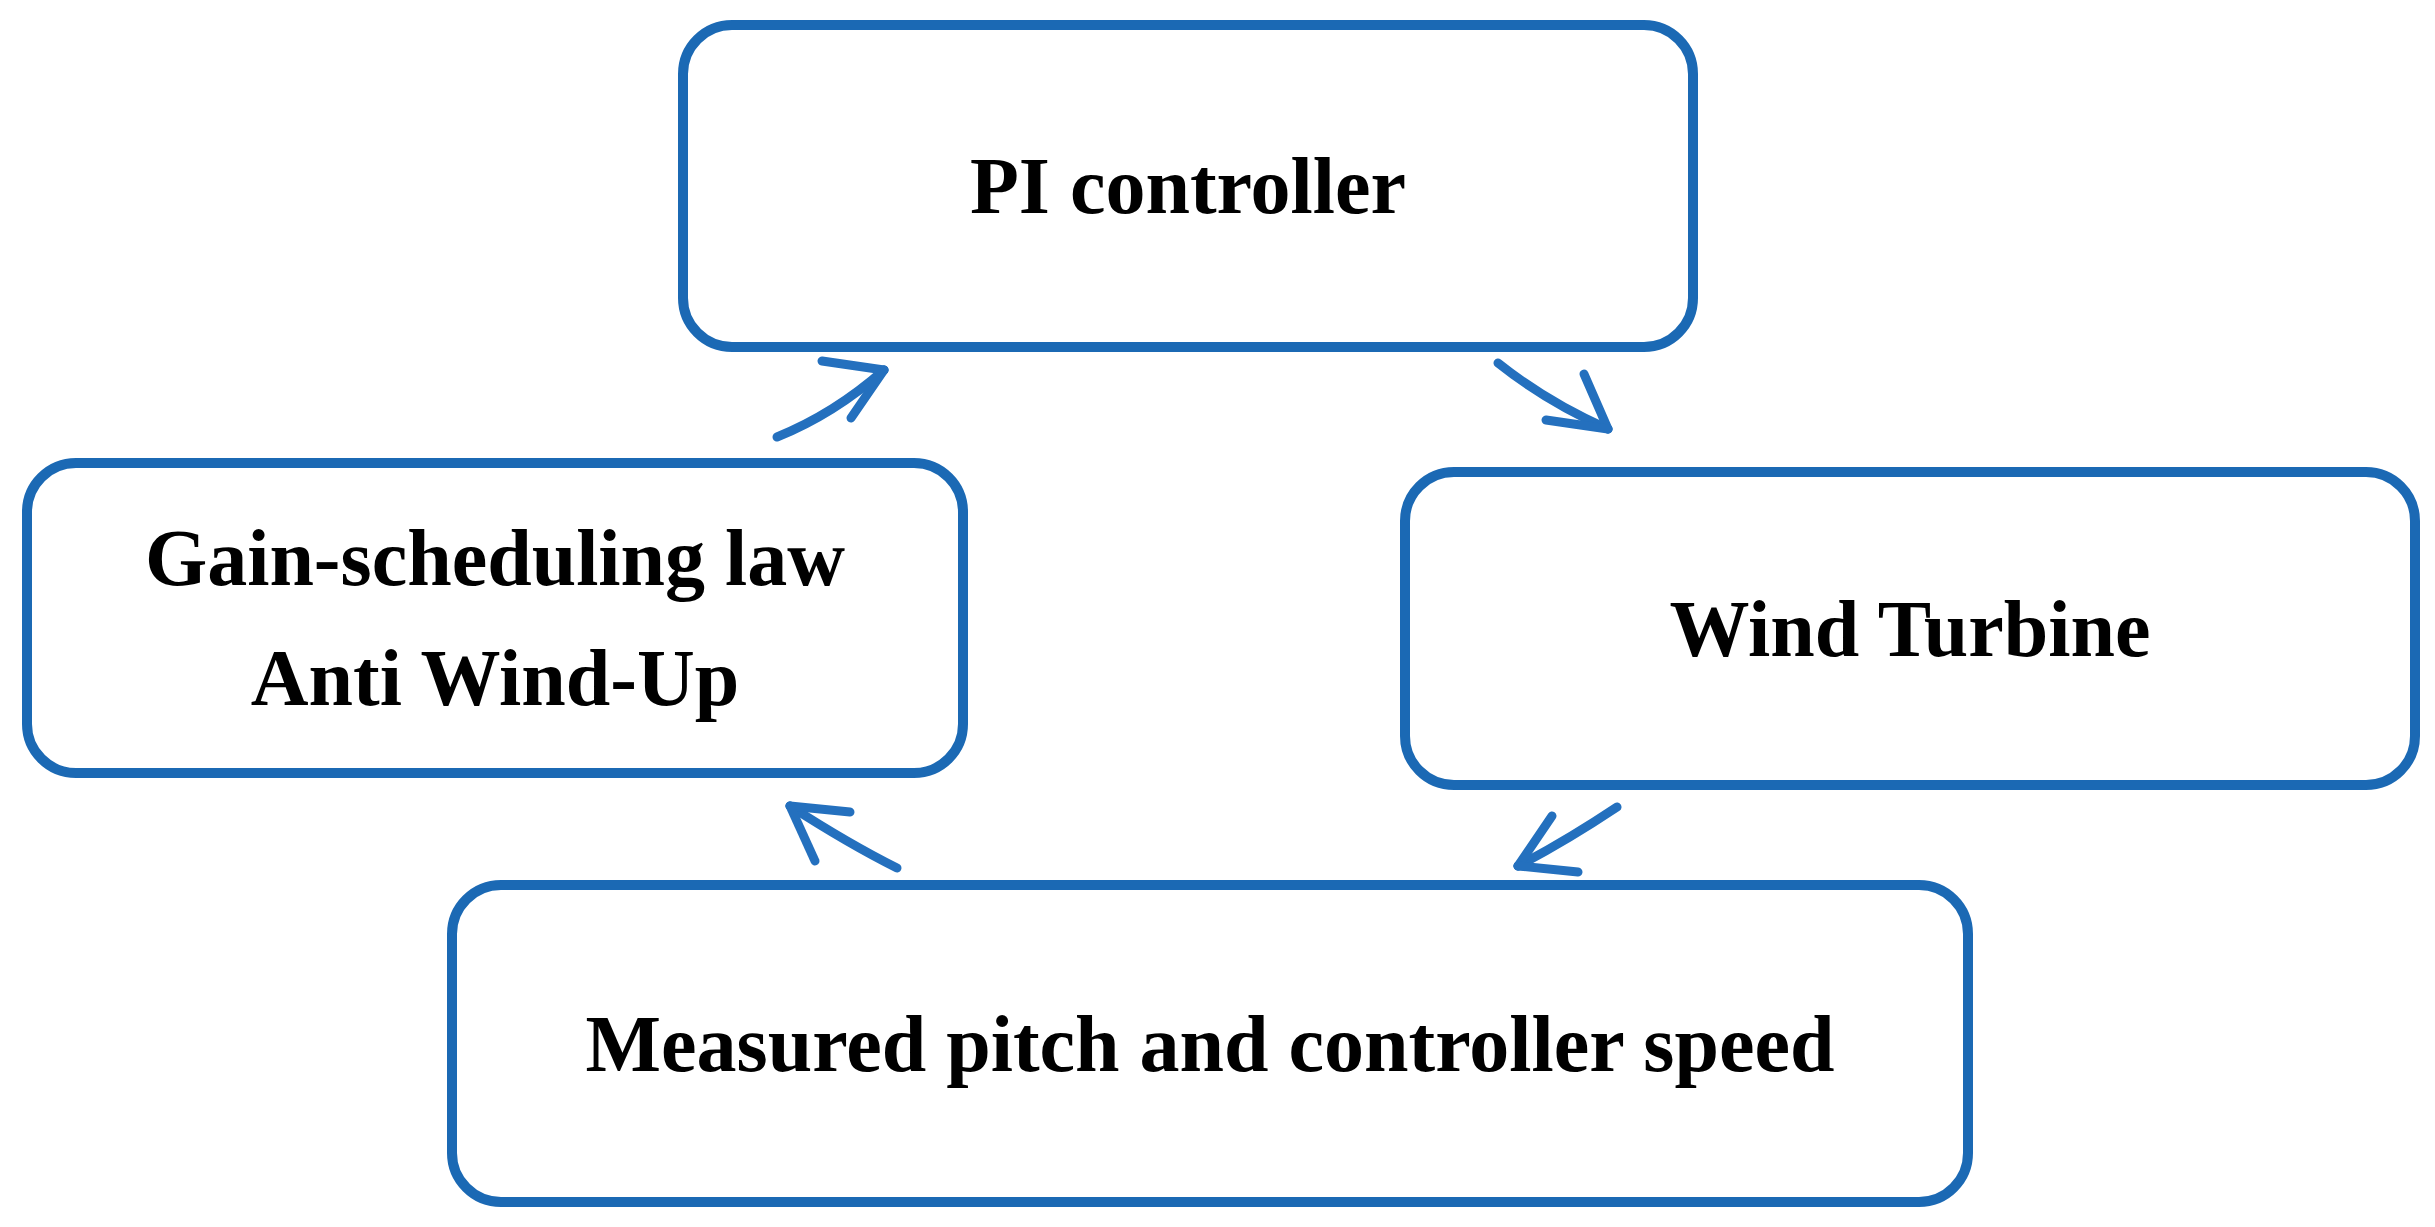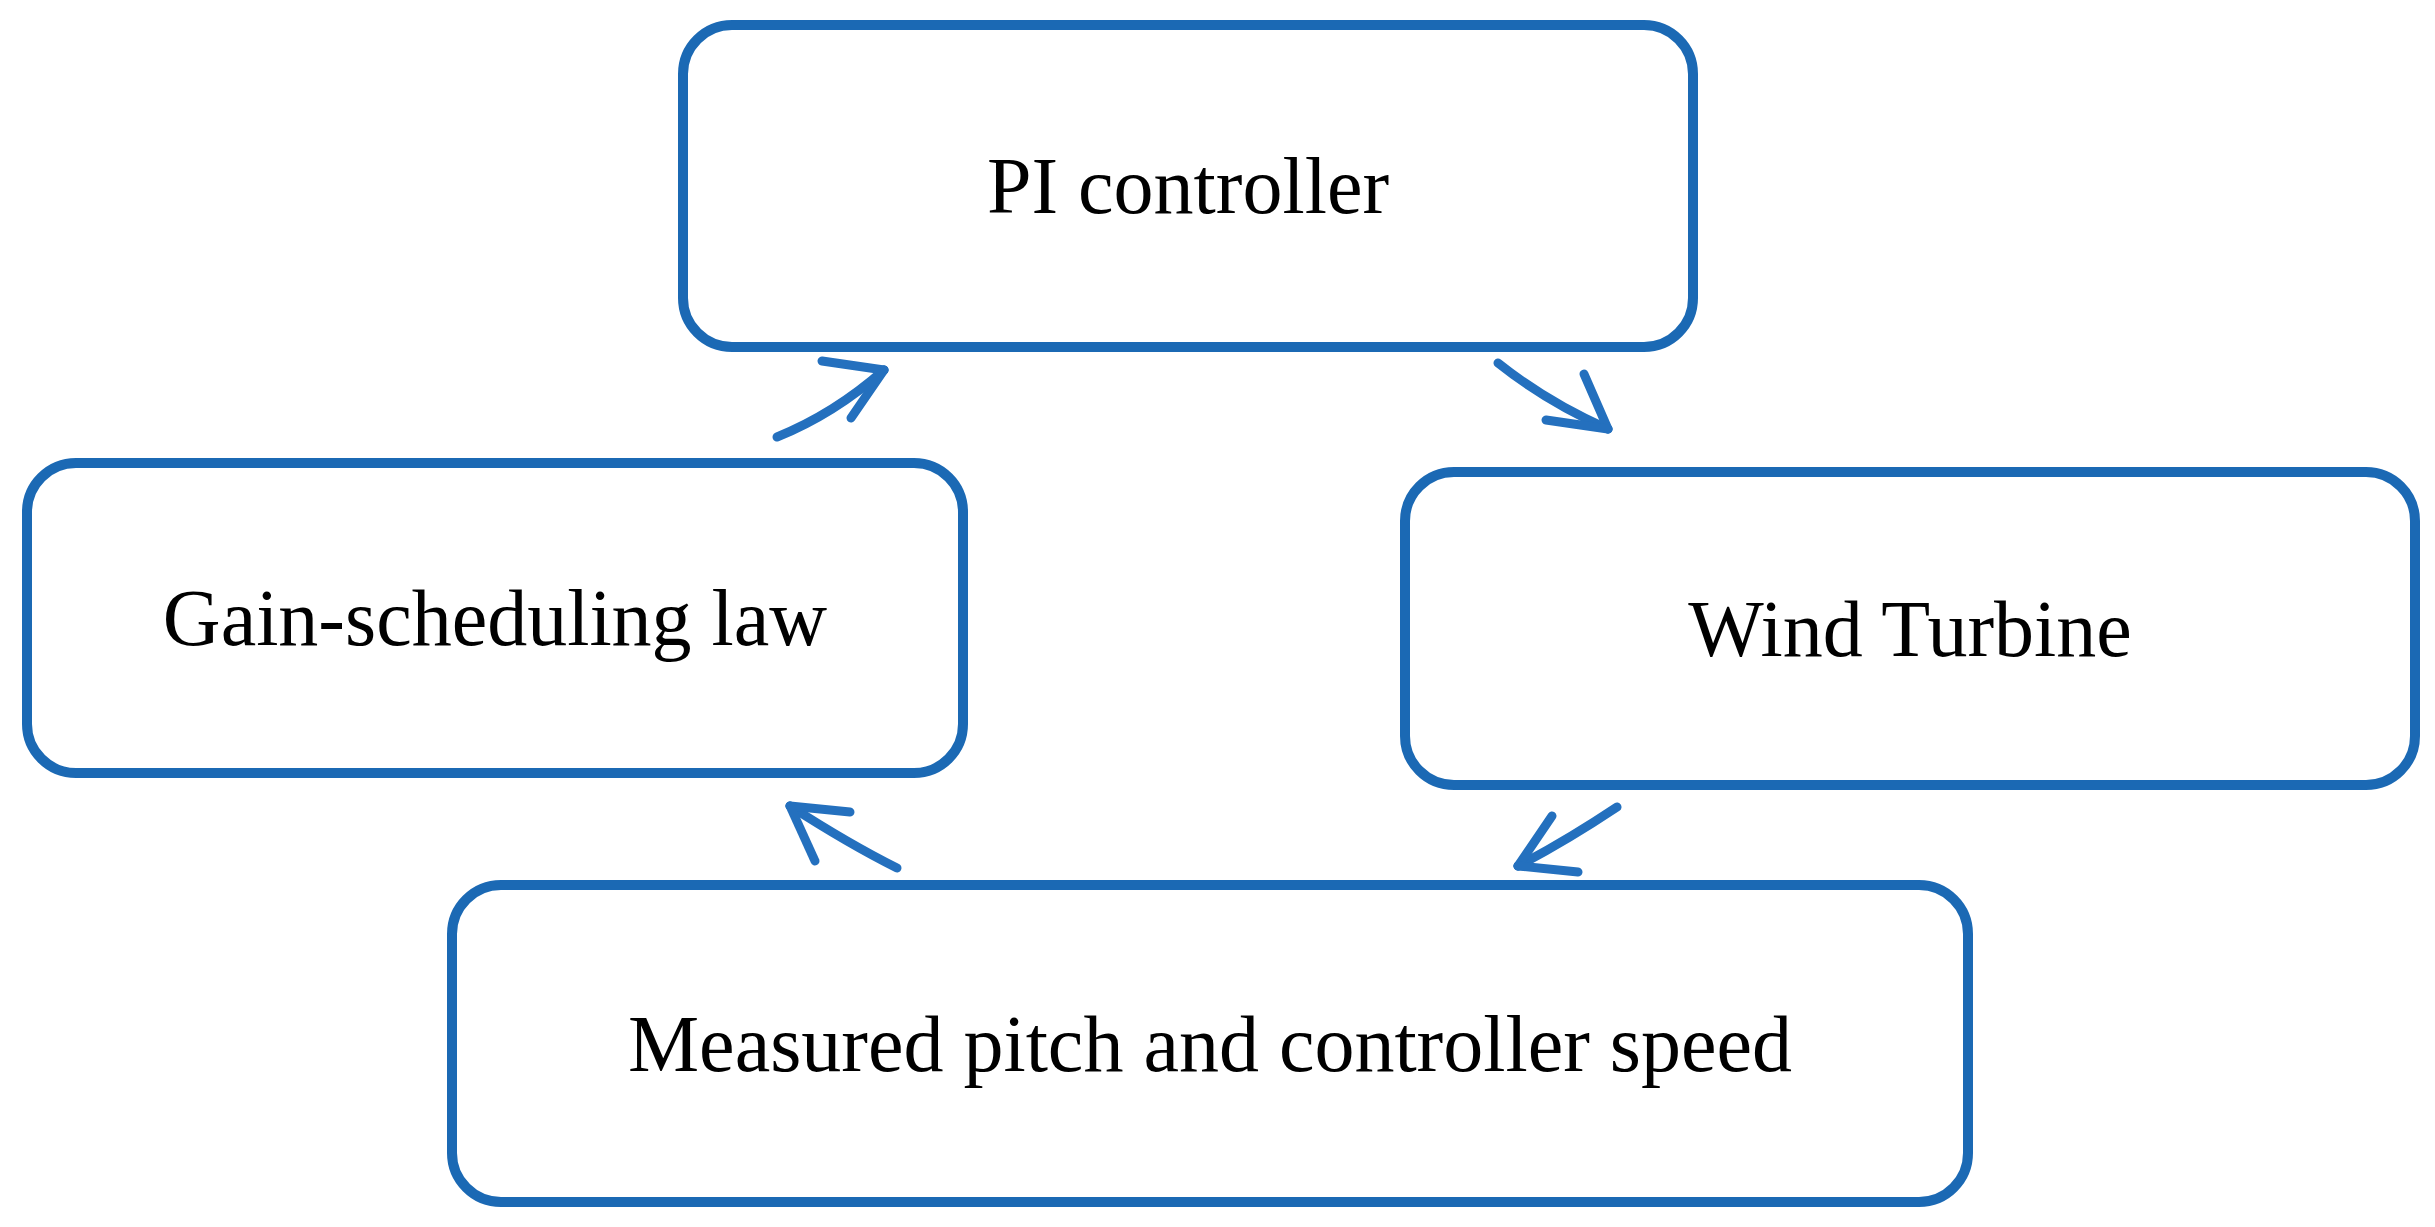--- a/index.html
+++ b/index.html
@@ -15,20 +15,21 @@
     height: 1227px;
     background: var(--background);
     font-family: "Liberation Serif", "DejaVu Serif", serif;
     overflow: hidden;
   }
   .canvas {
     position: relative;
     width: 2435px;
     height: 891px;
     background: var(--background);
+    font-weight: bold;
   }
   .node {
     position: absolute;
     border: 10px solid var(--border);
     border-radius: 54px;
     background: var(--background);
     display: flex;
     flex-direction: column;
     align-items: center;
     justify-content: center;
@@ -60,20 +61,21 @@
 <body>
 
 <div class="canvas">
 
   <div class="node node-pi">
     <span class="node-label">PI controller</span>
   </div>
 
   <div class="node node-gain">
     <span class="node-label">Gain-scheduling law</span>
+    <span class="node-label">Anti Wind-Up</span>
   </div>
 
   <div class="node node-wt">
     <span class="node-label">Wind Turbine</span>
   </div>
 
   <div class="node node-measured">
     <span class="node-label">Measured pitch and controller speed</span>
   </div>
 

